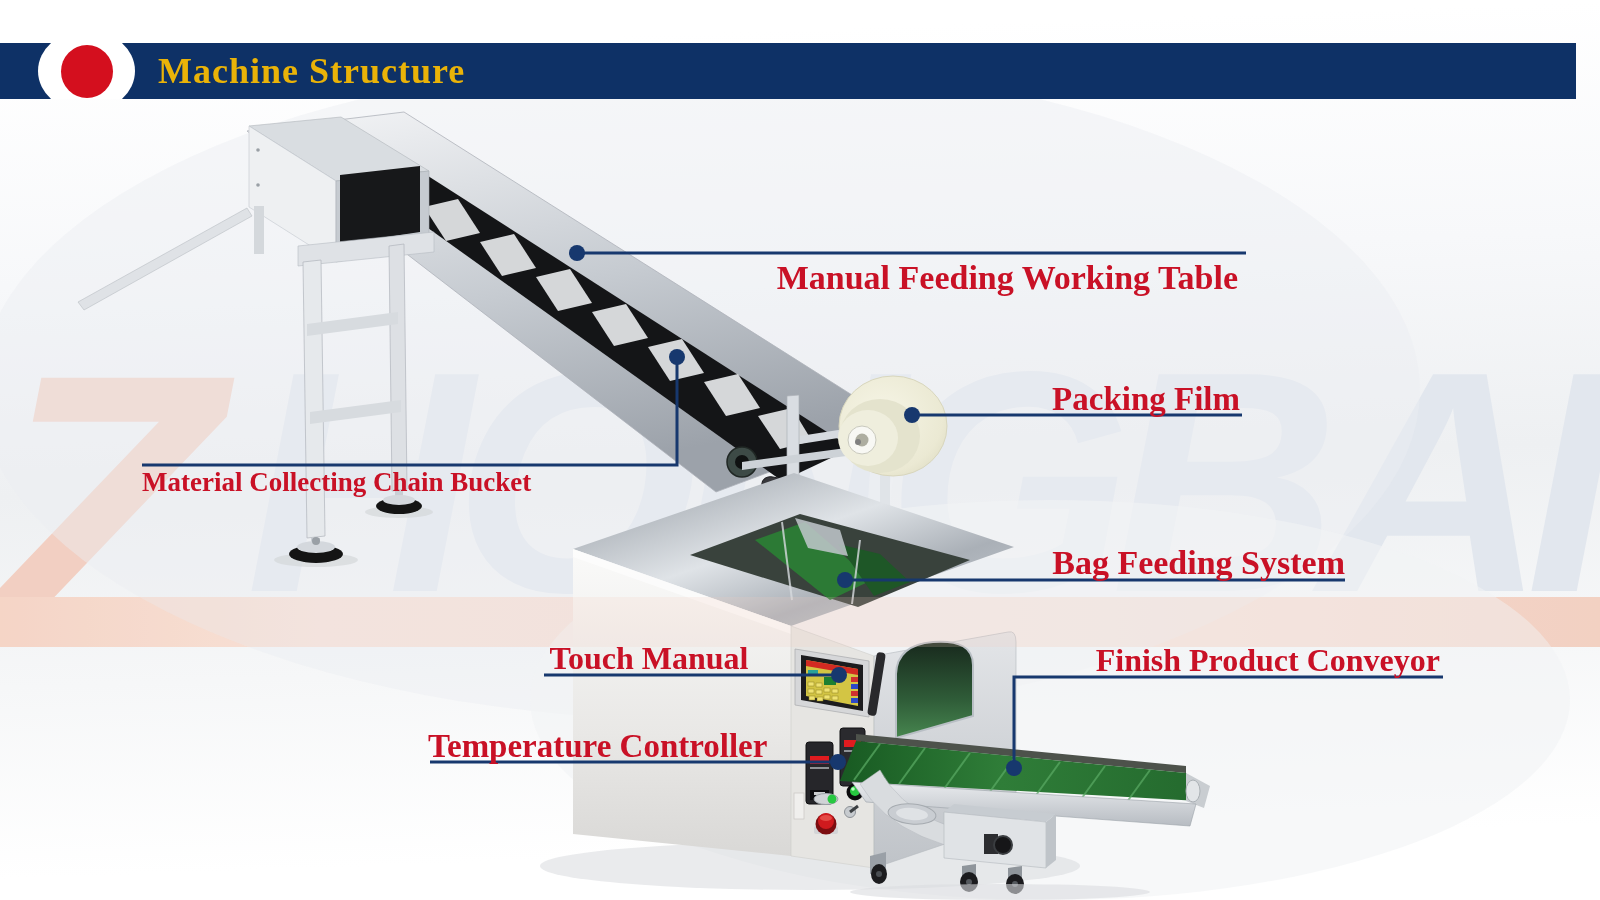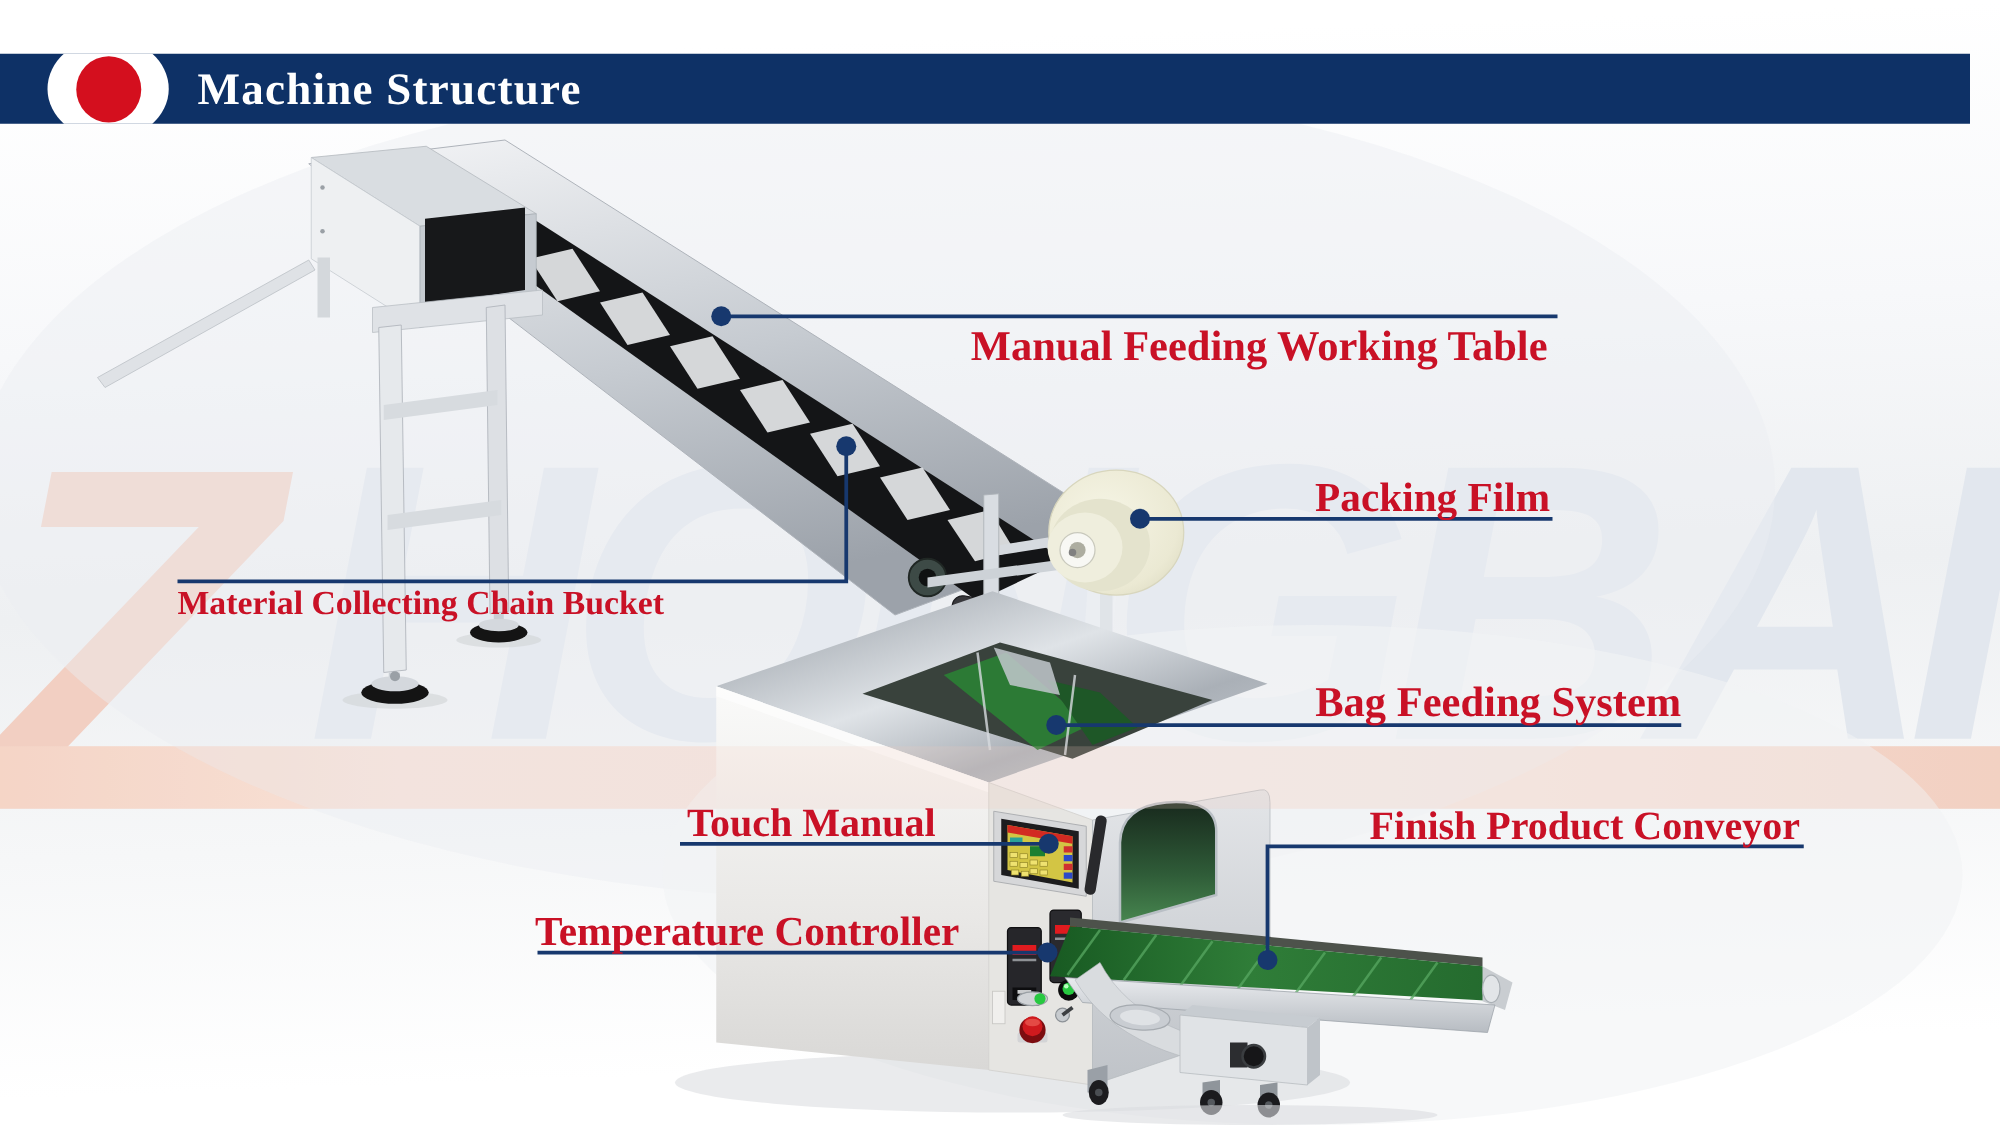--- a/index.html
+++ b/index.html
@@ -5,21 +5,21 @@
   html,body{margin:0;padding:0;background:#ffffff;}
   .stage{
     position:relative;width:1600px;height:900px;overflow:hidden;
     background:linear-gradient(178deg,#ffffff 6%,#f7f8fa 30%,#eef0f2 52%,#f6f7f8 72%,#ffffff 92%);
     font-family:"Liberation Serif",serif;
   }
   
   .topbar{position:absolute;left:0;top:43px;width:1576px;height:56px;background:var(--header-bar,#0e3166);overflow:hidden;}
   .badge-capsule{position:absolute;left:38px;top:-13px;width:97px;height:82px;background:#ffffff;border-radius:50%;}
   .badge-dot{position:absolute;left:61px;top:2px;width:52px;height:53px;border-radius:50%;background:var(--badge-red,#d40f1e);}
-  .title{position:absolute;left:158px;top:0;height:56px;line-height:57px;color:#ffffff;font-size:36px;font-weight:bold;letter-spacing:1px;white-space:nowrap;}
+  .title{position:absolute;left:158px;top:0;height:56px;line-height:57px;color:#eab308;font-size:36px;font-weight:bold;letter-spacing:1px;white-space:nowrap;}
   
   .wm{position:absolute;left:0;top:0;width:1600px;height:900px;overflow:hidden;font-family:"Liberation Sans",sans-serif;font-style:italic;font-weight:bold;pointer-events:none;}
   .wm-z{position:absolute;left:-16px;top:316px;font-size:390px;line-height:1;color:var(--watermark-salmon,#f2cfc2);letter-spacing:-20px;}
   .wm-rest{position:absolute;left:246px;top:325px;font-size:315px;line-height:1;color:var(--watermark-gray,#e2e7ee);letter-spacing:-20px;}
   .band{position:absolute;left:0;top:597px;width:1600px;height:50px;
     background:linear-gradient(90deg,#f5d7c9 0%,#f9e6dc 20%,#f7e1d6 62%,#f2d2c4 100%);}
   .band-tint{position:absolute;left:0;top:597px;width:1600px;height:50px;background:rgba(243,206,190,.20);pointer-events:none;}
   
   svg.machine{position:absolute;left:0;top:0;}
   .connector line,.connector path{stroke:var(--line-navy,#17386e);stroke-width:3;fill:none;}

